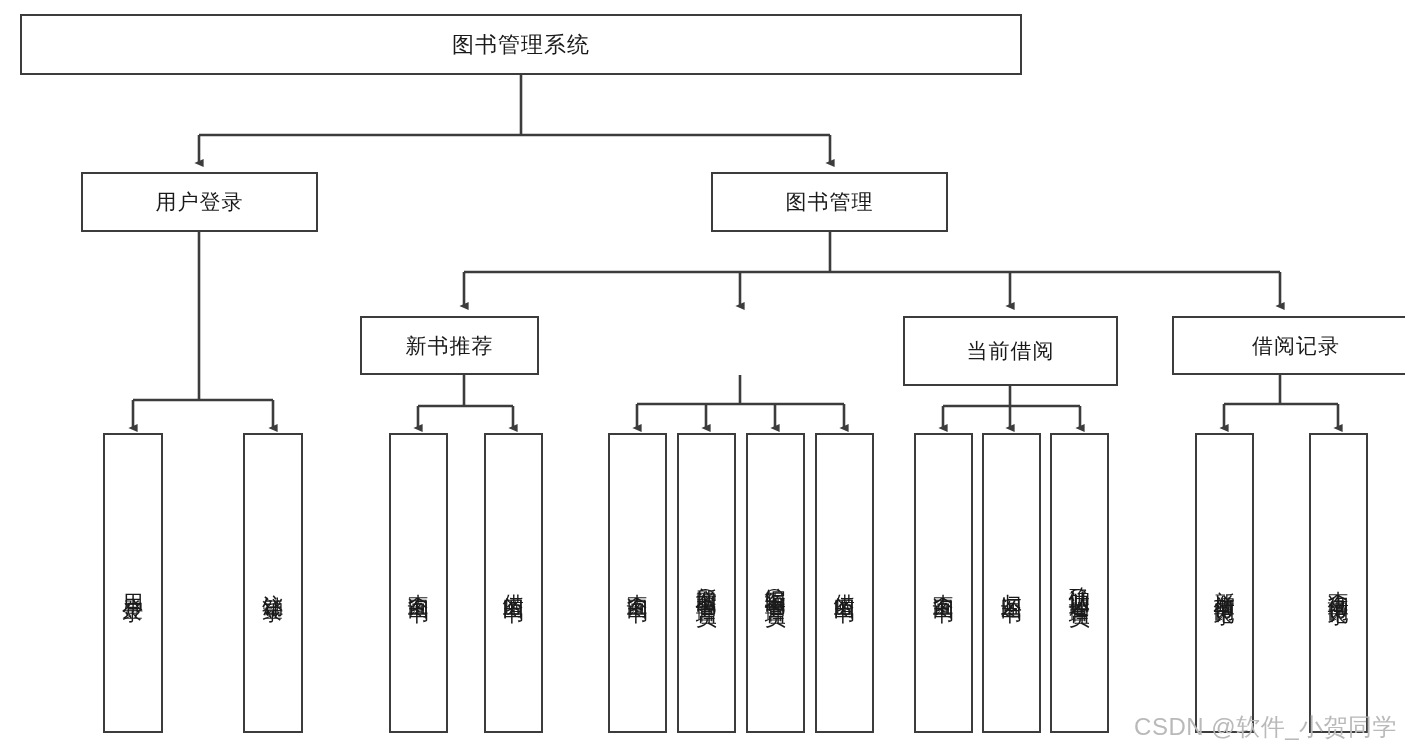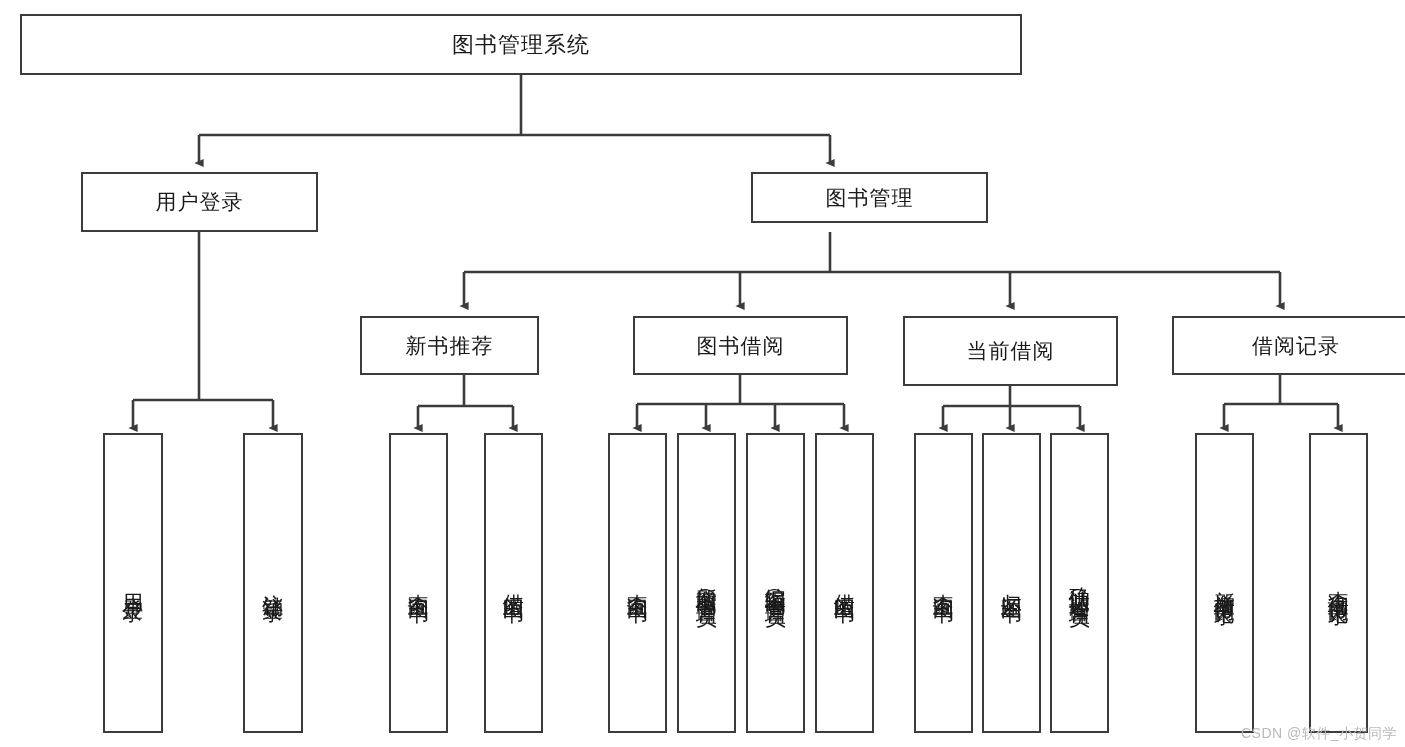--- a/index.html
+++ b/index.html
@@ -51,21 +51,21 @@
     letter-spacing: 3px;
     white-space: nowrap;
   }
   .node.root {
     font-size: 22px;
   }
   .watermark {
     position: absolute;
     right: 8px;
     bottom: 4px;
-    font-size: 14px;
+    font-size: 24px;
     color: #b9b9b9;
     white-space: nowrap;
     letter-spacing: 0.5px;
   }
 </style>
 </head>
 <body>
 
 <div id="canvas">
 
@@ -122,31 +122,28 @@
   </svg>
 
   <div class="node horiz root" style="left:20px; top:14px; width:1002px; height:61px;">
     <span>图书管理系统</span>
   </div>
 
   <div class="node horiz" style="left:81px; top:172px; width:237px; height:60px;">
     <span>用户登录</span>
   </div>
 
-  <div class="node horiz" style="left:711px; top:172px; width:237px; height:51px;margin-left:40px;">
+  <div class="node horiz" style="left:711px; top:172px; width:237px; height:60px;">
     <span>图书管理</span>
   </div>
 
   <div class="node horiz" style="left:360px; top:316px; width:179px; height:59px;">
     <span>新书推荐</span>
   </div>
 
-  <div class="node horiz" style="left:633px; top:316px; width:215px; height:59px;">
-    <span>图书借阅</span>
-  </div>
 
   <div class="node horiz" style="left:903px; top:316px; width:215px; height:70px;">
     <span>当前借阅</span>
   </div>
 
   <div class="node horiz" style="left:1172px; top:316px; width:248px; height:59px;">
     <span>借阅记录</span>
   </div>
 
   <div class="node vert" style="left:103px; top:433px; width:60px; height:300px;">

